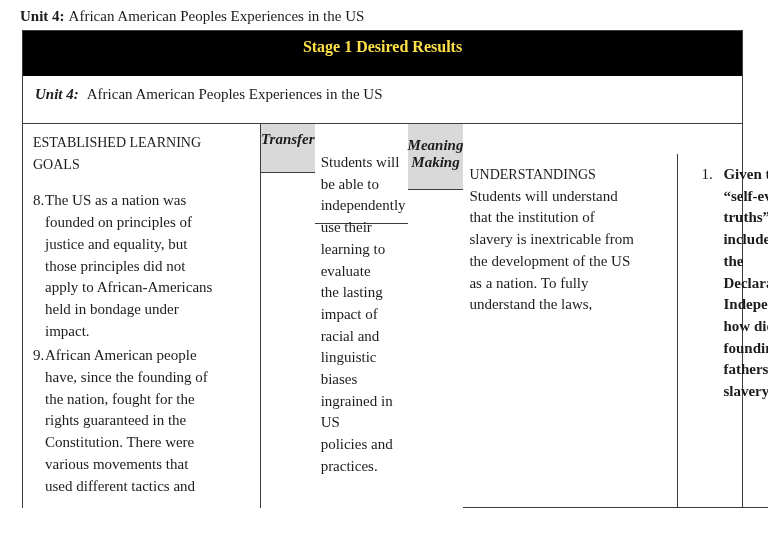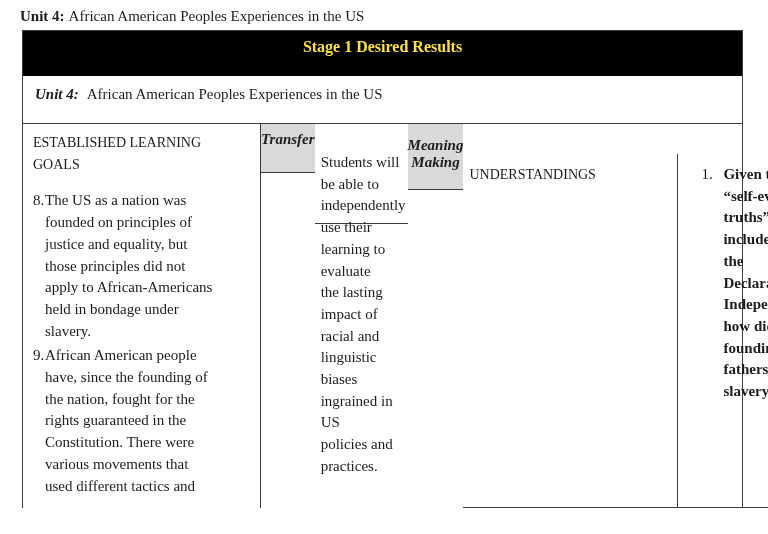--- a/index.html
+++ b/index.html
@@ -119,21 +119,21 @@
 GOALS</div>
       <div class="goal-list">
         <div class="goal-item">
           <div class="goal-num">8.</div>
           <div class="goal-text">The US as a nation was
 founded on principles of
 justice and equality, but
 those principles did not
 apply to African-Americans
 held in bondage under
-slavery.</div>
+impact.</div>
         </div>
         <div class="goal-item">
           <div class="goal-num">9.</div>
           <div class="goal-text">African American people
 have, since the founding of
 the nation, fought for the
 rights guaranteed in the
 Constitution. There were
 various movements that
 used different tactics and</div>
@@ -152,20 +152,26 @@
 policies and practices.</div>
 
       <div class="shaded-head meaning-head">
         <span>Meaning Making</span>
       </div>
 
       <div class="sub-row">
 
         <div class="und-cell">
           <div class="cell-heading">UNDERSTANDINGS</div>
+          <div class="cell-body">Students will understand
+that the institution of
+slavery is inextricable from
+the development of the US
+as a nation.  To fully
+understand the laws,</div>
         </div>
 
         <div class="eq-cell">
           <div class="eq-item">
             <div class="eq-num">1.</div>
             <div class="eq-text">Given the “self-evident
 truths” included in the
 Declaration of
 Independence, how did the
 founding fathers justify

